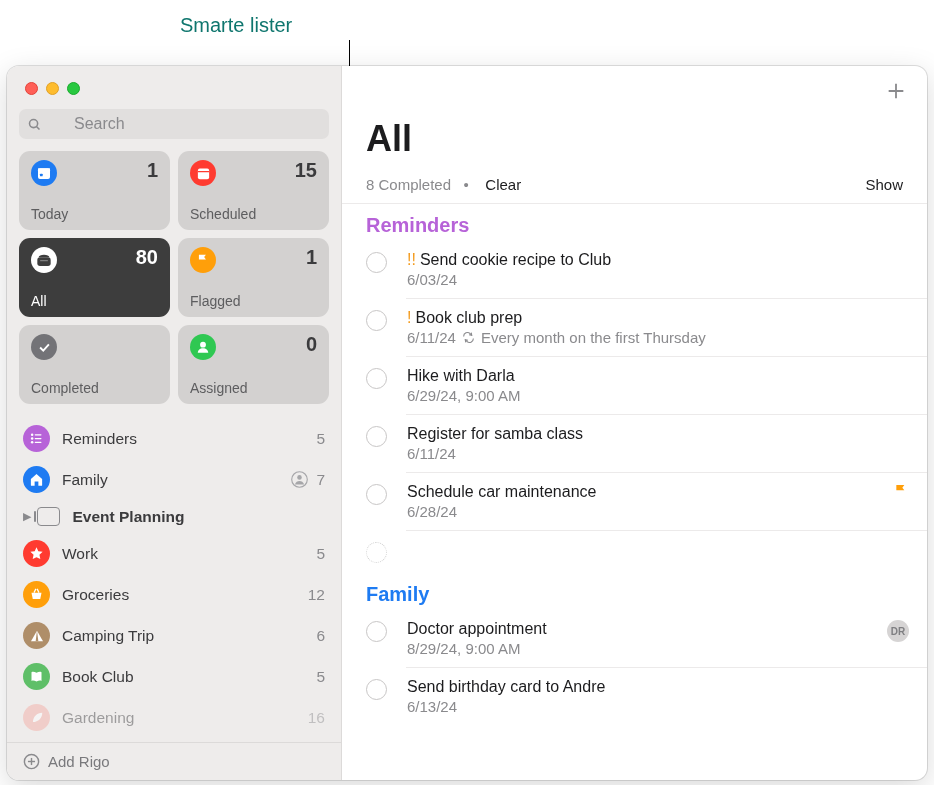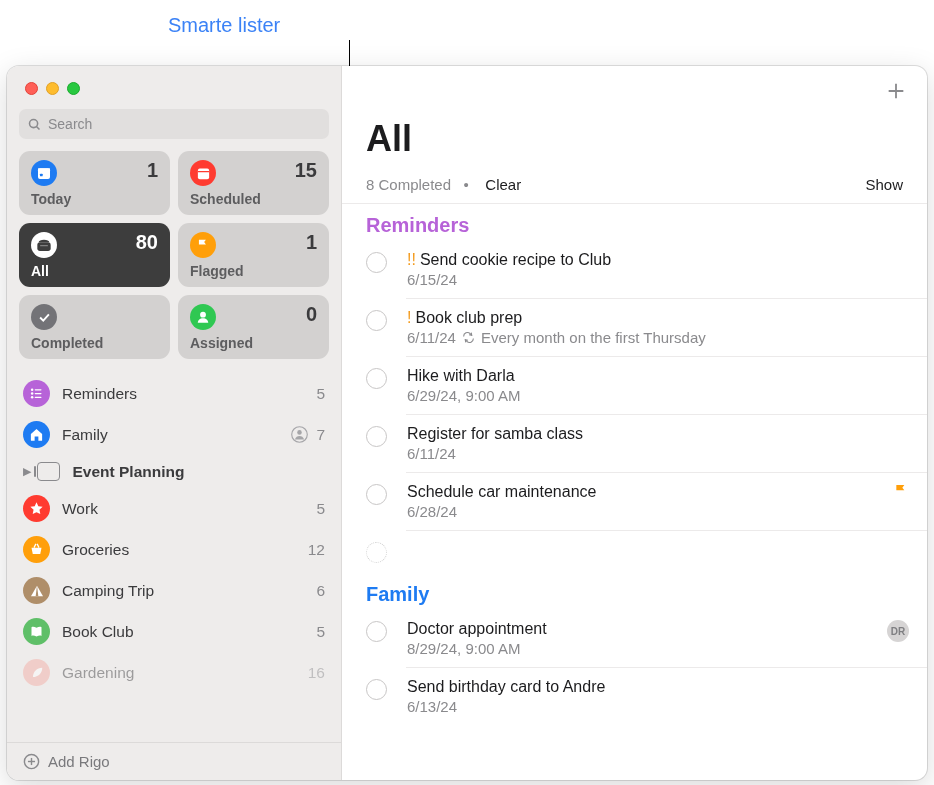--- a/index.html
+++ b/index.html
@@ -8,23 +8,23 @@
     background: #fff;
     width: 934px;
     height: 785px;
     position: relative;
     overflow: hidden;
     font-size: 15px;
   }
   .annotation {
     position: absolute;
     top: 14px;
-    left: 168px;
+    left: 180px;
     font-size: 20px;
-    color: #3b82f6;
+    color: #0f766e;
   }
   .annotation-line {
     position: absolute;
     left: 349px;
     top: 40px;
     width: 1px;
     height: 252px;
     background: #000;
   }
   .annotation-tick1 { position: absolute; left: 329px; top: 180px; width: 20px; height: 1px; background: #000; }
@@ -66,21 +66,21 @@
     margin: 4px 12px 12px 12px;
     background: #e1dfde;
     border-radius: 7px;
     height: 30px;
     display: flex;
     align-items: center;
     padding: 0 8px;
     color: #8a8a8d;
   }
   .search svg { margin-right: 6px; flex-shrink: 0; }
-  .search span { font-size: 14px; }
+  .search span { font-size: 16px; margin-left: 26px; }
 
   .smart-grid {
     display: grid;
     grid-template-columns: 1fr 1fr;
     gap: 8px;
     padding: 0 12px;
   }
   .smart-card {
     background: #d3d1d0;
     border-radius: 11px;
@@ -94,23 +94,23 @@
     display: flex; align-items: center; justify-content: center;
   }
   .smart-card .count {
     position: absolute;
     top: 8px; right: 12px;
     font-size: 20px; font-weight: 700;
     color: #3b3b3d;
   }
   .smart-card.active .count { color: #fff; }
   .smart-card .label {
-    margin-top: 5px;
+    margin-top: 20px;
     font-size: 14px;
-    font-weight: 700;
+    font-weight: 400;
     color: #5d5d5f;
   }
   .smart-card.active .label { color: #fff; }
 
   .lists {
     margin-top: 14px;
     flex: 1;
     overflow: hidden;
     padding: 0 6px;
   }
@@ -437,21 +437,21 @@
     <div class="content" id="content">
         <div class="section-title sec-reminders">Reminders</div>
         <div class="item">
           <div class="radio"></div>
           <div class="body">
             <div class="row1">
               <span class="pri">!!</span> 
               <span class="title">Send cookie recipe to Club</span>
             </div>
             <div class="sub">
-              <span>6/15/24</span>
+              <span>6/03/24</span>
             </div>
           </div>
         </div>
         <div class="divider"></div>
         <div class="item">
           <div class="radio"></div>
           <div class="body">
             <div class="row1">
               <span class="pri">!</span> 
               <span class="title">Book club prep</span>

